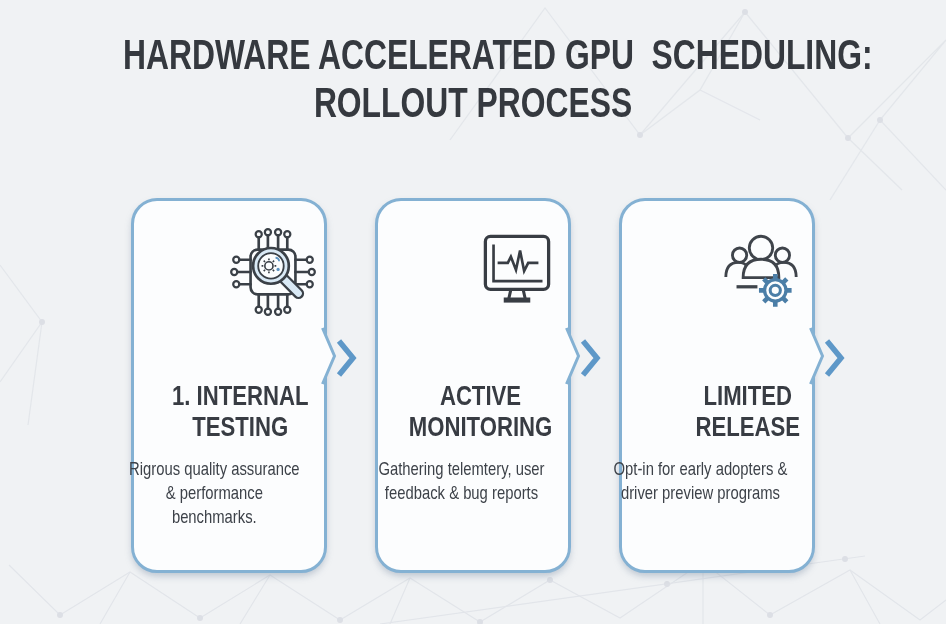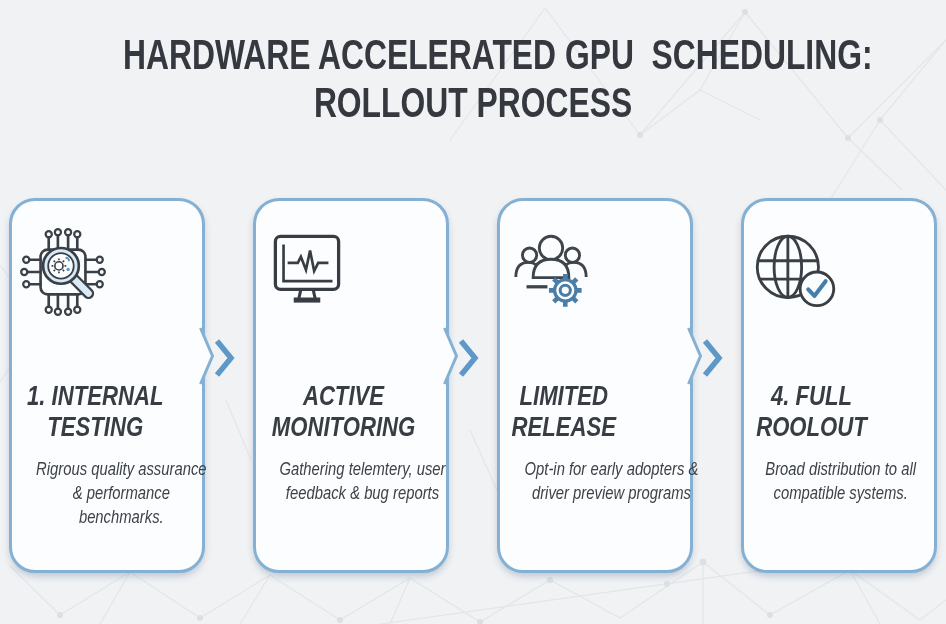--- a/index.html
+++ b/index.html
@@ -37,21 +37,21 @@
     margin-top:72px;
   }
   .card{
     box-sizing:border-box;
     width:196px;height:375px;
     background:var(--card-bg);
     border:3px solid var(--border);
     border-radius:26px;
     position:relative;
     box-shadow:0 4px 7px -1px rgba(110,130,155,0.4);
-    display:flex;flex-direction:column;align-items:flex-start;font-style:italic;
+    display:flex;flex-direction:column;align-items:flex-end;
   }
   .icon-wrap{margin-top:20px;width:102px;height:102px;}
   .icon-wrap svg{width:100%;height:100%;display:block;}
   .card-title{
     margin:58px 0 0;
     font-size:27px;font-weight:bold;line-height:1.12;
     color:#383c43;text-align:center;
     white-space:pre;
     transform:scaleX(0.82);transform-origin:50% 50%;
   }
@@ -200,33 +200,14 @@
 driver preview programs</p>
     <svg class="notch" viewBox="0 0 16 60">
       <path d="M1.5,2 L13.5,30 L1.5,58 Z" fill="#fcfdfe"></path>
       <path d="M1.5,2 L13.5,30 L1.5,58" fill="none" stroke="#84b1d3" stroke-width="3"></path>
     </svg>
     <svg class="chevron" viewBox="0 0 22 40">
       <path d="M3,3 L17,20 L3,37" fill="none" stroke="#5e98c8" stroke-width="5.5"></path>
     </svg>
   </section>
 
-  <section class="card last">
-    <div class="icon-wrap">
-      <svg viewBox="0 0 100 100">
-        <g stroke="#3a3f46" stroke-width="2.8" fill="none">
-          <circle cx="43" cy="45" r="30"></circle>
-          <ellipse cx="43" cy="45" rx="13.5" ry="30"></ellipse>
-          <path d="M43,15 V75"></path>
-          <path d="M14,39 H72 M15.5,57 H70.5"></path>
-          <circle cx="71.5" cy="66.5" r="16.5" fill="#fcfdfe"></circle>
-        </g>
-        <path d="M63,67 L69,73.5 L80,59" fill="none" stroke="#447fab" stroke-width="4" stroke-linecap="round" stroke-linejoin="round"></path>
-      </svg>
-    </div>
-    <h2 class="card-title">4. FULL
-ROOLOUT</h2>
-    <p class="card-desc">Broad distribution to all
-compatible systems.</p>
-
-  </section>
 
 </div>
 
 </body></html>

